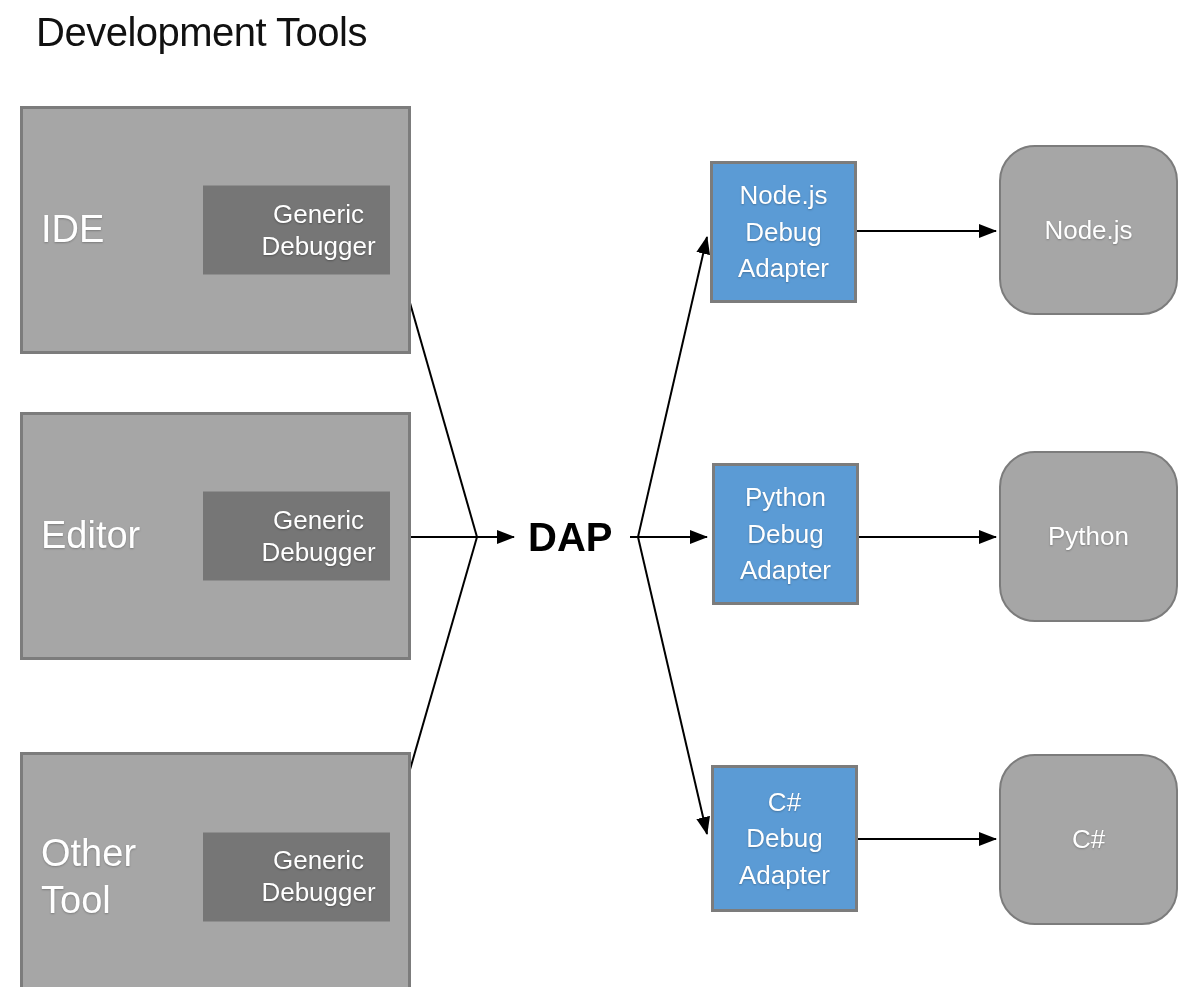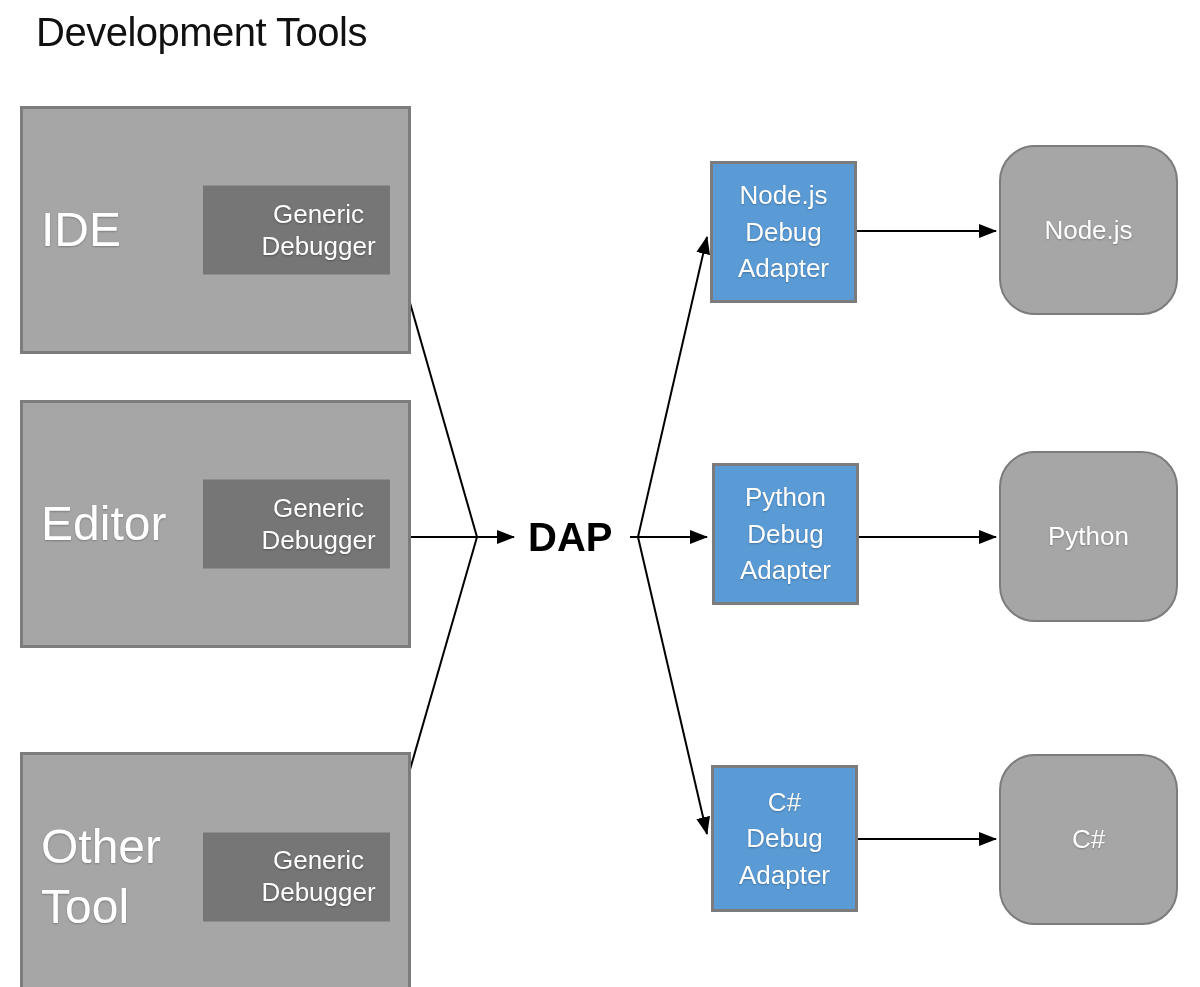--- a/index.html
+++ b/index.html
@@ -36,21 +36,21 @@
   .tool-box{
     position:absolute;
     left:20px;width:391px;height:248px;
     background:var(--box-gray);
     border:3px solid var(--box-border);
   }
   .tool-label{
     position:absolute;
     left:18px;top:50%;
     transform:translateY(-50%);
-    font-size:48px;
+    font-size:38px;
     line-height:1.25;
     color:var(--text-white);
     white-space:pre-line;
     text-shadow:0 1px 2px rgba(0,0,0,0.25);
   }
   .generic-box{
     position:absolute;
     right:18px;top:50%;
     transform:translateY(-50%);
     width:187px;height:89px;
@@ -134,21 +134,21 @@
   </svg>
 
   <div class="tool-box" style="top:106px;">
     <div class="tool-label">IDE</div>
     <div class="generic-box">
       <span class="generic-label">Generic
 Debugger</span>
     </div>
   </div>
 
-  <div class="tool-box" style="top:400px;">
+  <div class="tool-box" style="top:412px;">
     <div class="tool-label">Editor</div>
     <div class="generic-box">
       <span class="generic-label">Generic
 Debugger</span>
     </div>
   </div>
 
   <div class="tool-box" style="top:714px;height:249px;margin-top:38px;">
     <div class="tool-label">Other
 Tool</div>

